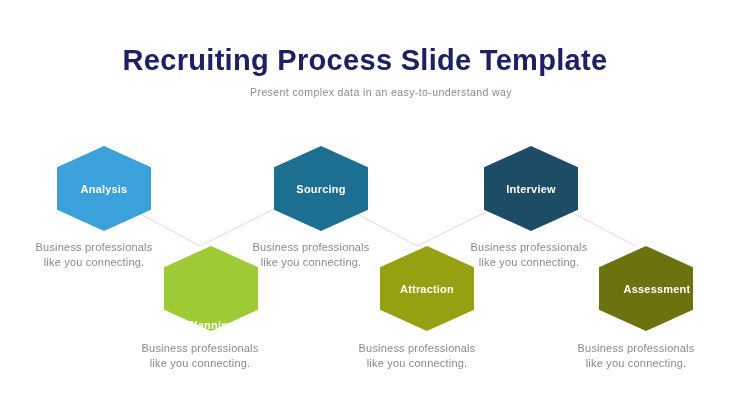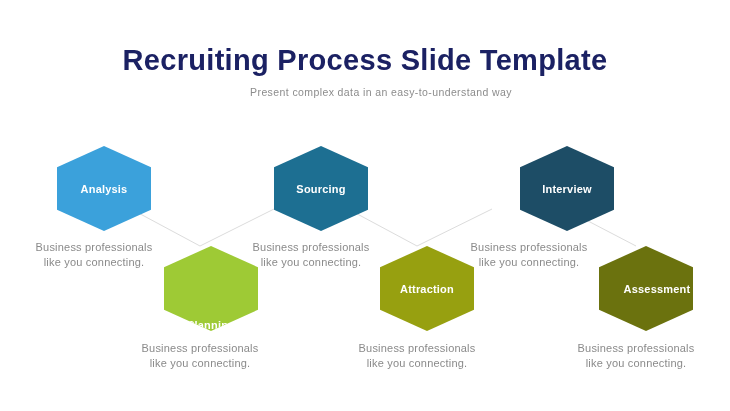--- a/index.html
+++ b/index.html
@@ -64,21 +64,21 @@
     letter-spacing: 0.2px;
     color: #8A8A8A;
     z-index: 2;
   }
 
   
   .hex-0 { left: 57px;  top: 146px; }
   .hex-1 { left: 164px; top: 246px; align-items: flex-end; }
   .hex-2 { left: 274px; top: 146px; }
   .hex-3 { left: 380px; top: 246px; }
-  .hex-4 { left: 520px; top: 146px; }
+  .hex-4 { left: 484px; top: 146px; }
   .hex-5 { left: 599px; top: 246px; padding-left: 22px; }
 
   .cap-0 { left: 19px;  top: 240px; }
   .cap-1 { left: 125px; top: 341px; }
   .cap-2 { left: 236px; top: 240px; }
   .cap-3 { left: 342px; top: 341px; }
   .cap-4 { left: 454px; top: 240px; }
   .cap-5 { left: 561px; top: 341px; }
 </style>
 </head>

